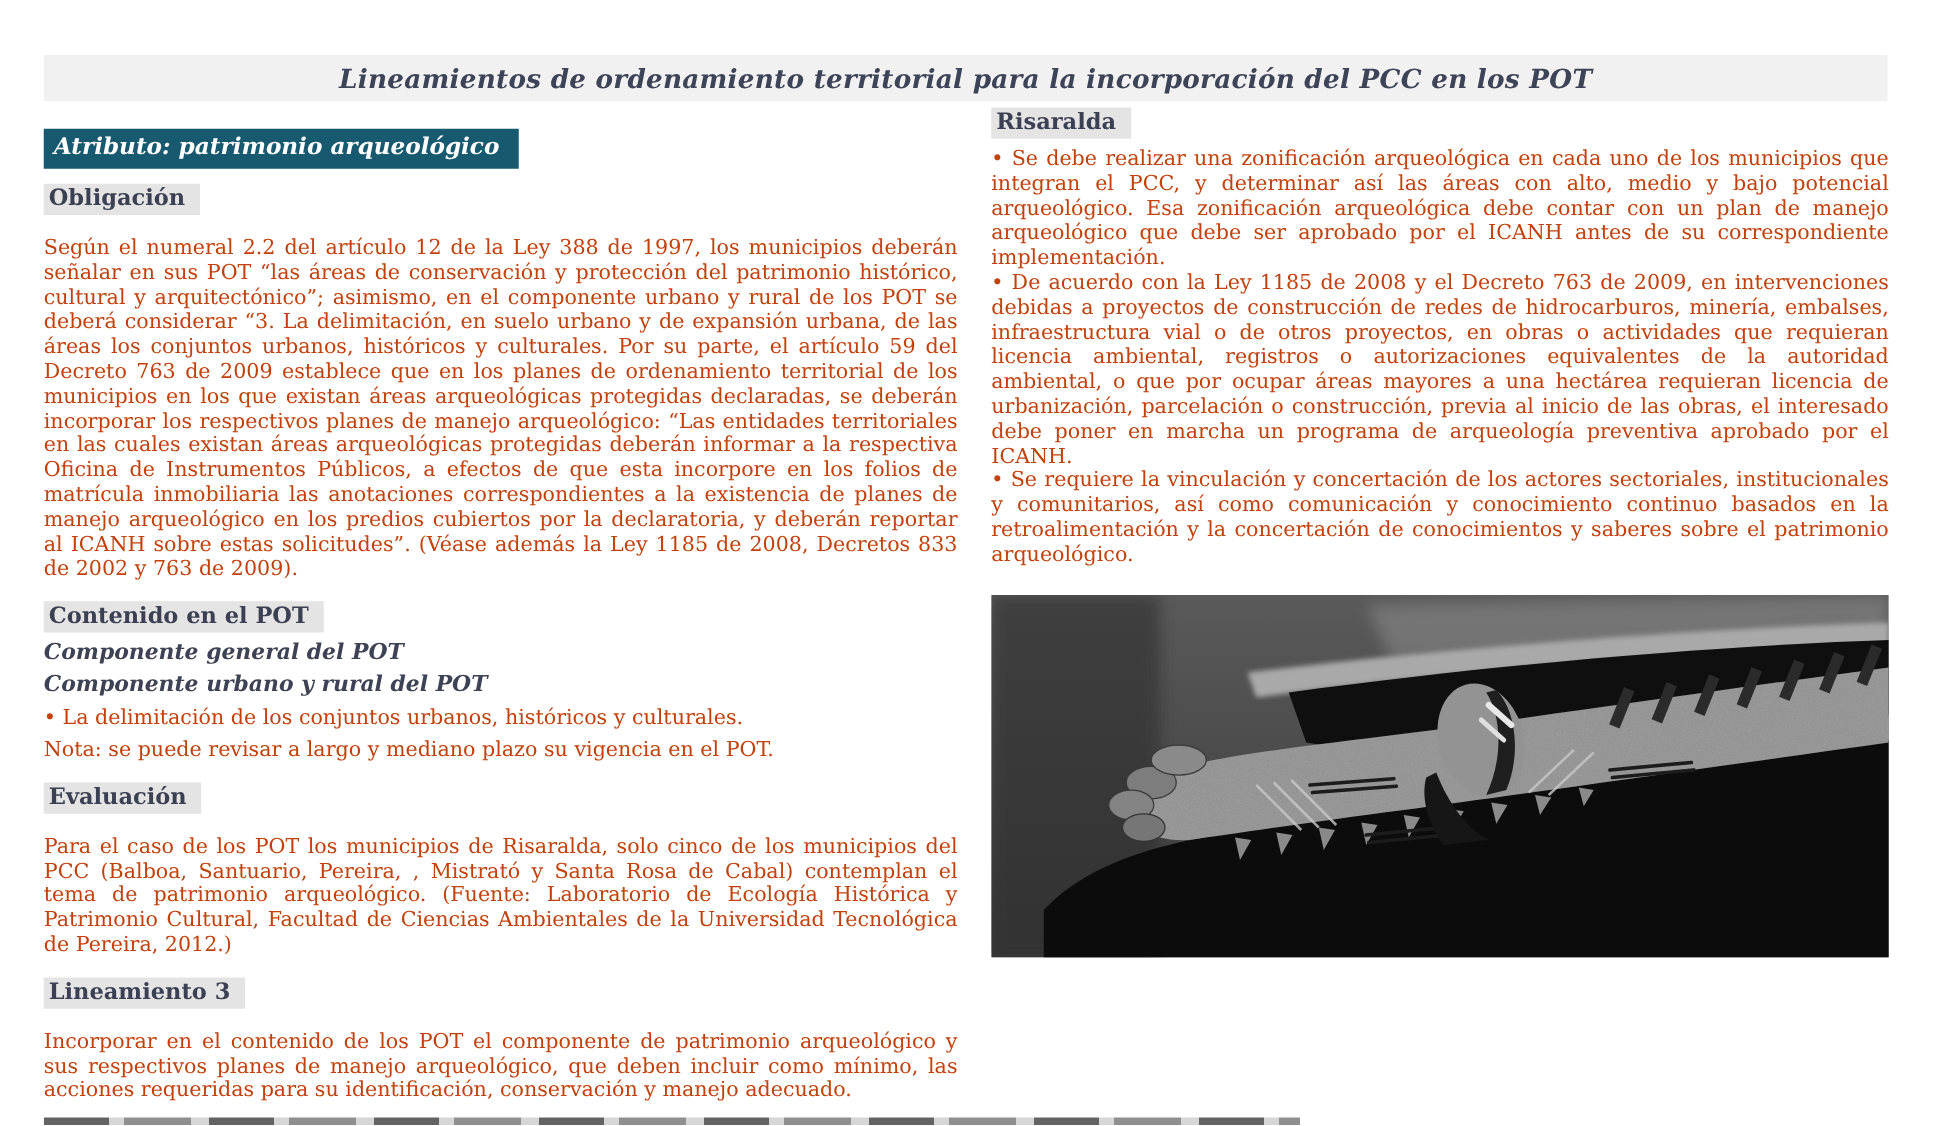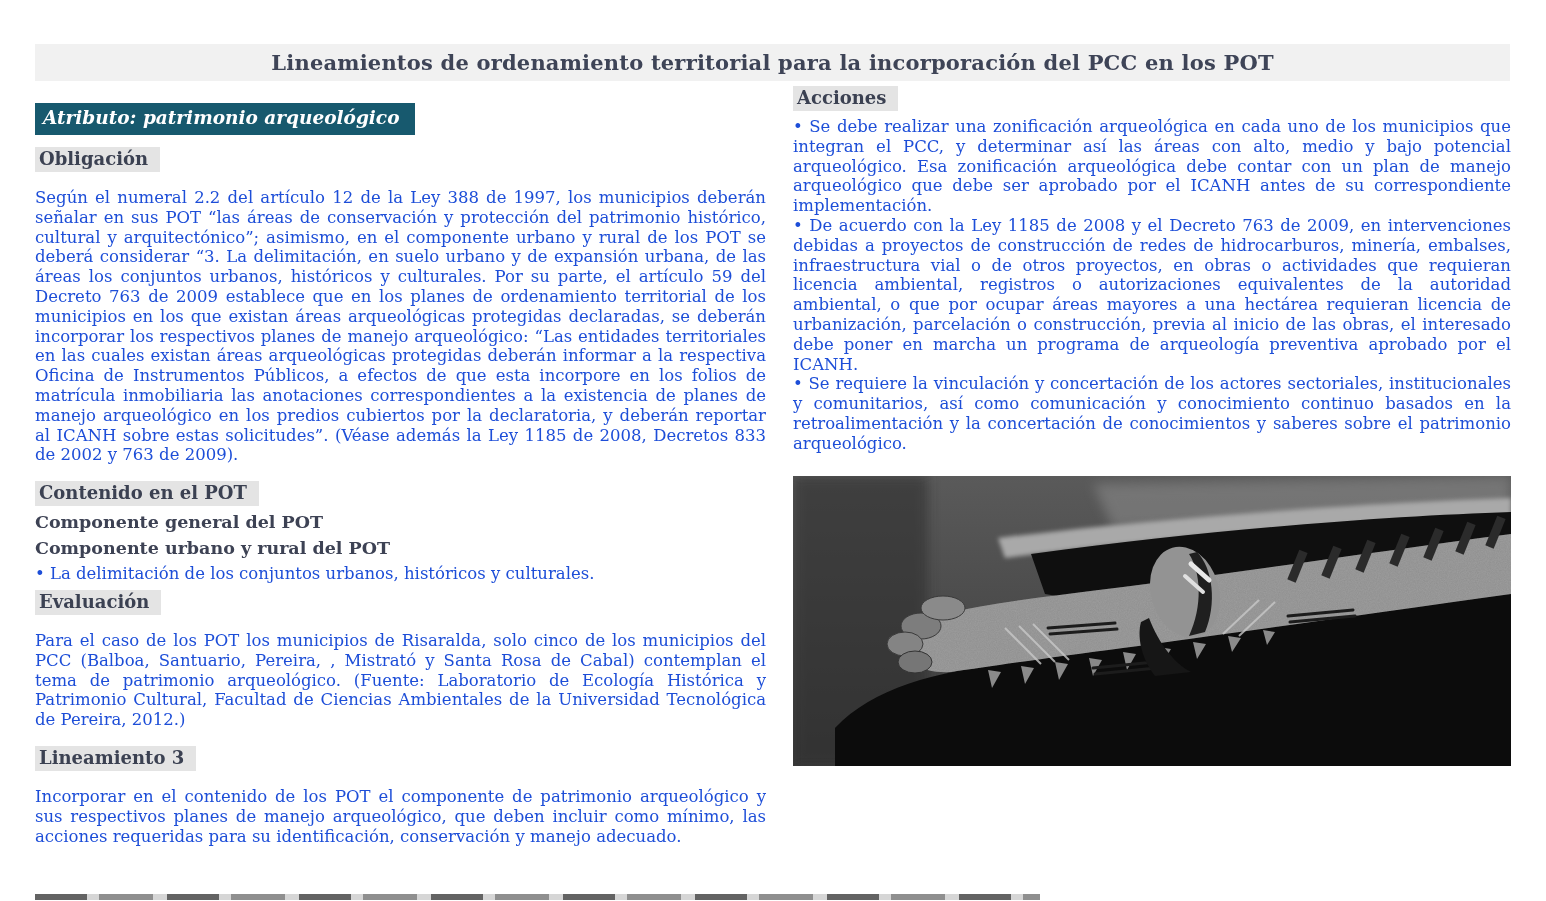--- a/index.html
+++ b/index.html
@@ -1,31 +1,31 @@
 <!DOCTYPE html>
 <html><head>
 <meta charset="utf-8">
 <style>
   html,body{margin:0;padding:0;background:#ffffff;}
   .page{position:relative;width:1546px;height:901px;background:#ffffff;overflow:hidden;
         font-family:"DejaVu Serif","Liberation Serif",serif;}
   .title-bar{position:absolute;left:35px;top:44px;width:1475px;height:37px;background:#f1f1f1;
-        color:#3e4457;font-size:21px;font-weight:bold;text-align:center;
+        color:#3e4457;font-size:21px;font-weight:bold;font-style:italic;text-align:center;
         line-height:37px;letter-spacing:.2px;}
   .col{position:absolute;top:92px;}
   .col.left{left:35px;width:731px;}
   .col.right{left:793px;top:86px;width:718px;}
   .attr-box{display:block;width:364px;background:#17596e;color:#ffffff;font-weight:bold;
         font-style:italic;font-size:18.5px;padding:4px 8px 7px 8px;margin:11px 0 12px 0;}
   .sec-label{display:table;background:#e4e4e4;color:#3b4152;font-weight:bold;font-size:18px;
         padding:1px 12px 3px 4px;margin:0 0 6px 0;}
-  .body{color:#1d4ed8;font-size:16.5px;line-height:1.2;margin:0 0 6px 0;}
+  .body{color:#c2410c;font-size:16.5px;line-height:1.2;margin:0 0 6px 0;}
   .just{text-align:justify;margin-top:16px;}
   .gap-after{margin-bottom:16px;}
-  .subhead{color:#3d4254;font-weight:bold;font-size:17.5px;margin:4px 0 6px 0;}
+  .subhead{color:#3d4254;font-weight:bold;font-style:italic;font-size:17.5px;margin:4px 0 6px 0;}
   .space-above{}
   .tight{margin:0;}
   .photo{margin:22px 0 0 0;width:718px;height:290px;display:block;}
   .photo svg{display:block;width:718px;height:290px;}
   .cutoff-strip{position:absolute;left:35px;bottom:1px;width:1005px;height:6px;
         background:repeating-linear-gradient(90deg,#636363 0 52px,#d6d6d6 52px 64px,#8f8f8f 64px 118px,#d6d6d6 118px 132px);}
 </style>
 </head>
 <body>
 
@@ -37,30 +37,31 @@
     <div class="attr-box">Atributo: patrimonio arqueológico</div>
 
     <div class="sec-label">Obligación</div>
     <p class="body just gap-after">Según el numeral 2.2 del artículo 12 de la Ley 388 de 1997, los municipios deberán señalar en sus POT “las áreas de conservación y protección del patrimonio histórico, cultural y arquitectónico”; asimismo, en el componente urbano y rural de los POT se deberá considerar “3. La delimitación, en suelo urbano y de expansión urbana, de las áreas los conjuntos urbanos, históricos y culturales. Por su parte, el artículo 59 del Decreto 763 de 2009 establece que en los planes de ordenamiento territorial de los municipios en los que existan áreas arqueológicas protegidas declaradas, se deberán incorporar los respectivos planes de manejo arqueológico: “Las entidades territoriales en las cuales existan áreas arqueológicas protegidas deberán informar a la respectiva Oficina de Instrumentos Públicos, a efectos de que esta incorpore en los folios de matrícula inmobiliaria las anotaciones correspondientes a la existencia de planes de manejo arqueológico en los predios cubiertos por la declaratoria, y deberán reportar al ICANH sobre estas solicitudes”.  (Véase además la Ley 1185 de 2008, Decretos 833 de 2002 y 763 de 2009).</p>
 
     <div class="sec-label">Contenido en el POT</div>
     <div class="subhead">Componente general del POT</div>
 
     <div class="subhead space-above">Componente urbano y rural del POT</div>
     <p class="body">•  La delimitación de los conjuntos urbanos, históricos y culturales.</p>
+    <p class="body gap-after">Nota: se puede revisar a largo y mediano plazo su vigencia en el POT.</p>
 
     <div class="sec-label space-above">Evaluación</div>
     <p class="body just gap-after">Para el caso de los POT los municipios de Risaralda, solo cinco de los municipios del PCC (Balboa, Santuario, Pereira, , Mistrató y Santa Rosa de Cabal) contemplan el tema de patrimonio arqueológico. (Fuente: Laboratorio de Ecología Histórica y Patrimonio Cultural, Facultad de Ciencias Ambientales de la Universidad Tecnológica de Pereira, 2012.)</p>
 
     <div class="sec-label space-above">Lineamiento 3</div>
     <p class="body just">Incorporar en el contenido de los POT el componente de patrimonio arqueológico y sus respectivos planes de manejo arqueológico, que deben incluir como mínimo, las acciones requeridas para su identificación, conservación y manejo adecuado.</p>
   </div>
 
   <div class="col right">
-    <div class="sec-label">Acciones</div>
+    <div class="sec-label">Risaralda</div>
     <p class="body just tight">• Se debe realizar una zonificación arqueológica en cada uno de los municipios que integran el PCC, y determinar así las áreas con alto, medio y bajo potencial arqueológico. Esa zonificación arqueológica debe contar con un plan de manejo arqueológico que debe ser aprobado por el ICANH antes de su correspondiente implementación.</p>
     <p class="body just tight">• De acuerdo con la Ley 1185 de 2008 y el Decreto 763 de 2009, en intervenciones debidas a proyectos de construcción de redes de hidrocarburos, minería, embalses, infraestructura vial o de otros proyectos, en obras o actividades que requieran licencia ambiental, registros o autorizaciones equivalentes de la autoridad ambiental, o que por ocupar áreas mayores a una hectárea requieran licencia de urbanización, parcelación o construcción, previa al inicio de las obras, el interesado debe poner en marcha un programa de arqueología preventiva aprobado por el ICANH.</p>
     <p class="body just tight">• Se requiere la vinculación y concertación de los actores sectoriales, institucionales y comunitarios, así como comunicación y conocimiento continuo basados en la retroalimentación y la concertación de conocimientos y saberes sobre el patrimonio arqueológico.</p>
 
     <figure class="photo" aria-label="Fotografía en blanco y negro: borde de vasija cerámica arqueológica con decoración incisa y muescas">
       <svg viewBox="0 0 718 290" preserveAspectRatio="none" role="img">
         <defs>
           <linearGradient id="bgGrad" x1="0" y1="0" x2="0" y2="1">
             <stop offset="0" stop-color="#5a5a5a"></stop>
             <stop offset="1" stop-color="#3a3a3a"></stop>

